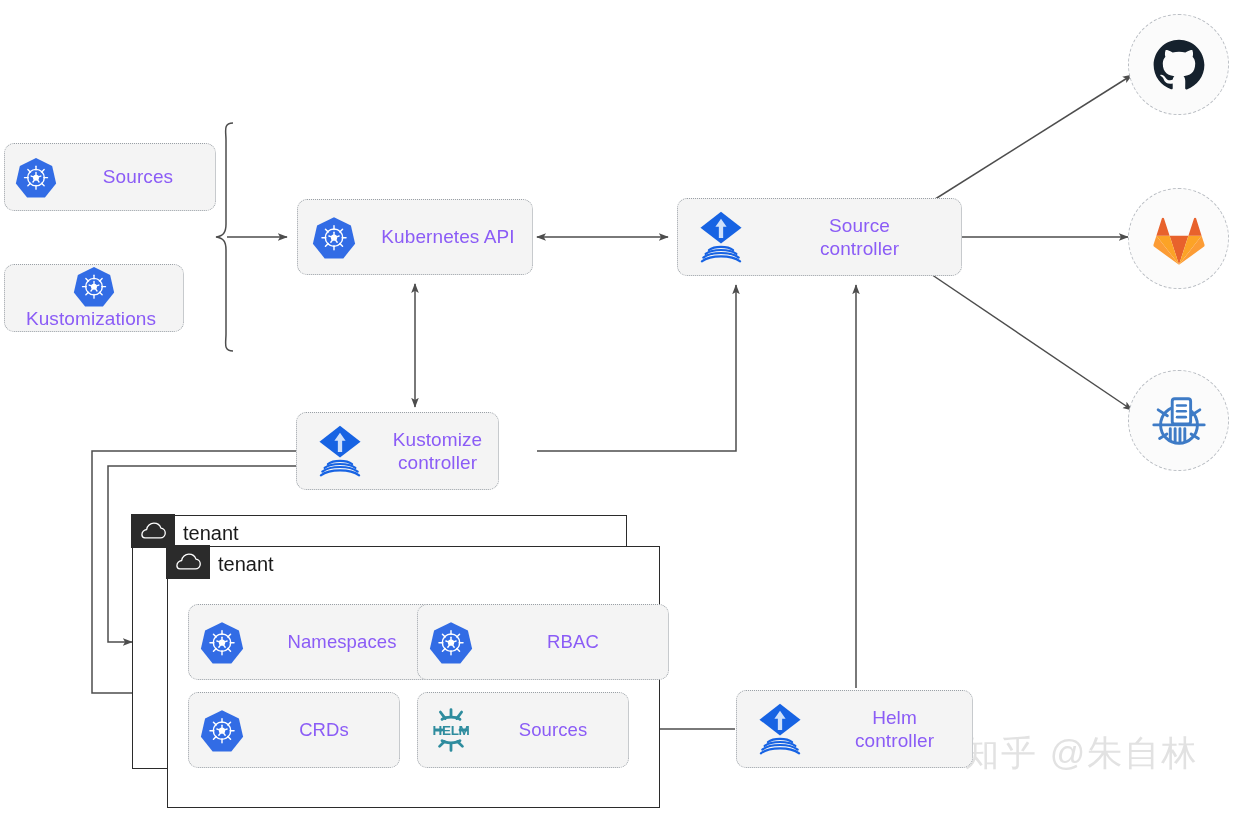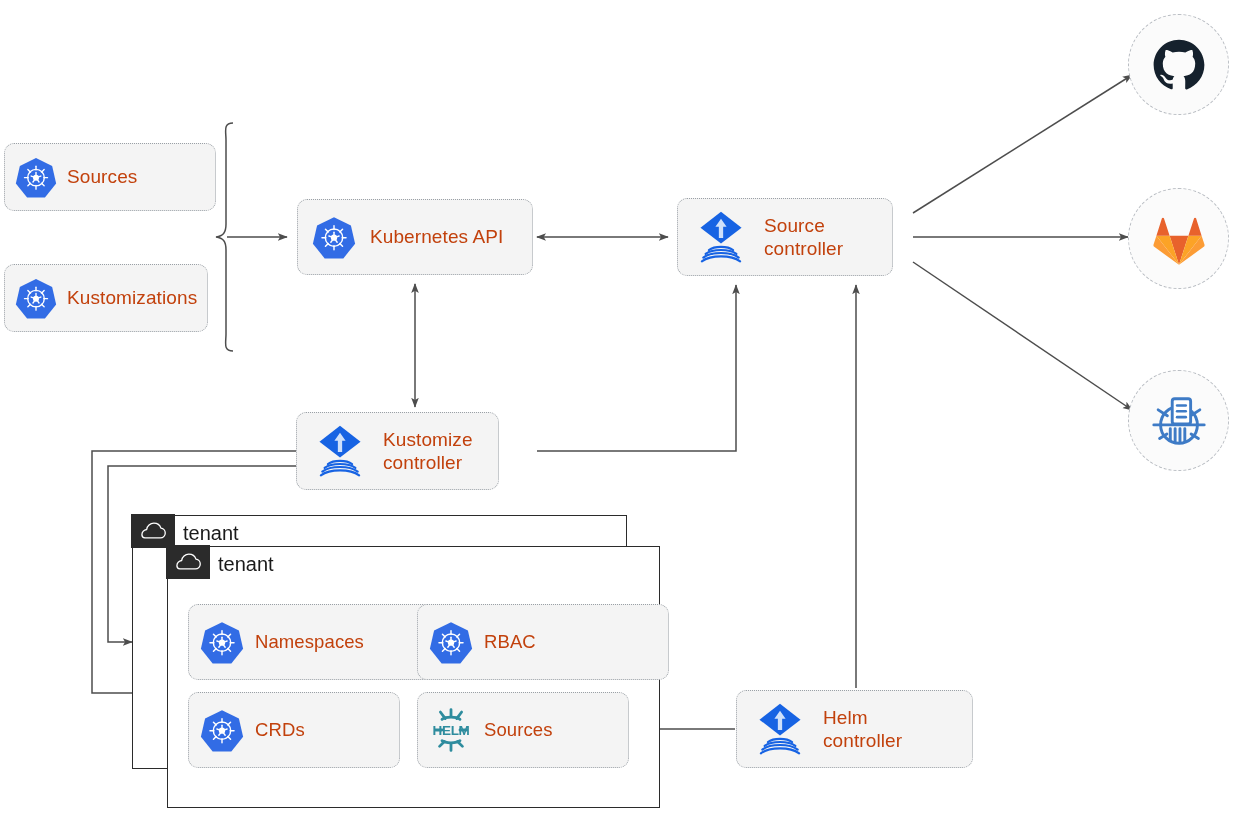--- a/index.html
+++ b/index.html
@@ -33,22 +33,22 @@
     z-index:5;
   }
   .node .icon{
     flex:0 0 auto;
     display:flex;
     align-items:center;
     justify-content:center;
   }
   .node .label{
     flex:1 1 auto;
-    text-align:left;
-    color:#c2410c;
+    text-align:center;
+    color:#8b5cf6;
     font-size:19px;
     line-height:1.22;
     letter-spacing:.1px;
     white-space:pre-line;
     padding-right:6px;
   }
   .node.small .label{font-size:18.5px;}
 
   
   .circ{
@@ -169,21 +169,21 @@
           <line x1="24.6" y1="30.6" x2="28.2" y2="31.8"></line>
           <line x1="39.4" y1="30.6" x2="35.8" y2="31.8"></line>
           <line x1="27.4" y1="39.6" x2="29.7" y2="36.5"></line>
           <line x1="36.6" y1="39.6" x2="34.3" y2="36.5"></line>
         </g>
       </svg>
     </span>
     <span class="label">Sources</span>
   </div>
 
-  <div class="node" style="left:4px;top:264px;width:204px;height:68px;">
+  <div class="node" style="left:4px;top:264px;width:180px;height:68px;flex-direction:column;">
     <span class="icon" style="width:62px;">
       <svg width="42" height="42" viewBox="0 0 64 64" aria-hidden="true">
         <path d="M32 3.2 56.6 15.1 62.7 41.8 45.6 63.1 18.4 63.1 1.3 41.8 7.4 15.1Z" fill="#326CE5"></path>
         <g fill="none" stroke="#ffffff" stroke-width="2.1" stroke-linecap="round">
           <circle cx="32" cy="33" r="12.6"></circle>
           <circle cx="32" cy="33" r="4.6" fill="#ffffff" stroke="none"></circle>
           <line x1="32" y1="15.5" x2="32" y2="21.2"></line>
             <line x1="32" y1="44.8" x2="32" y2="50.5"></line>
           <line x1="14.5" y1="33" x2="20.2" y2="33"></line>
             <line x1="43.8" y1="33" x2="49.5" y2="33"></line>
@@ -221,21 +221,21 @@
           <line x1="24.6" y1="30.6" x2="28.2" y2="31.8"></line>
             <line x1="39.4" y1="30.6" x2="35.8" y2="31.8"></line>
           <line x1="27.4" y1="39.6" x2="29.7" y2="36.5"></line>
             <line x1="36.6" y1="39.6" x2="34.3" y2="36.5"></line>
         </g>
       </svg>
     </span>
     <span class="label">Kubernetes API</span>
   </div>
 
-  <div class="node" style="left:677px;top:198px;width:216px;height:78px;">
+  <div class="node" style="left:677px;top:198px;width:285px;height:78px;">
     <span class="icon" style="width:86px;">
       <svg width="60" height="56" viewBox="0 0 64 60" aria-hidden="true">
         <path d="M32 3 L54 20 L32 37 L10 20 Z" fill="#1763E3"></path>
         <path d="M32 10.5 L38 19 L34.3 19 L34.3 31 L29.7 31 L29.7 19 L26 19 Z" fill="#CFE0FA"></path>
         <g fill="none" stroke="#1763E3" stroke-width="2.3" stroke-linecap="round">
           <path d="M19 44 C25 39.5 39 39.5 45 44"></path>
           <path d="M15.5 48 C23 42.5 41 42.5 48.5 48"></path>
           <path d="M13 52 C21.5 45.5 42.5 45.5 51 52"></path>
           <path d="M11.5 56 C21 49 43 49 52.5 56"></path>
         </g>
@@ -422,14 +422,15 @@
           <path d="M20 8 L26 16 M46 8 L40 16 M14 30 L22 30 M52 30 L44 30 M19 50 L25 44 M47 50 L41 44 M33 5 L33 13 M33 55 L33 47"></path>
           <path d="M22 17 C26 13.5 40 13.5 44 17"></path>
           <path d="M22 43 C26 46.5 40 46.5 44 43"></path>
         </g>
         <text x="33" y="36" text-anchor="middle" font-family="Liberation Sans, sans-serif" font-size="16.5" font-weight="bold" fill="#2E8C9E" letter-spacing="-0.4">HELM</text>
       </svg>
     </span>
     <span class="label">Sources</span>
   </div>
 
+  <div class="watermark" style="left:964px;top:730px;">知乎 @朱自林</div>
 
 </div>
 
 </body></html>

